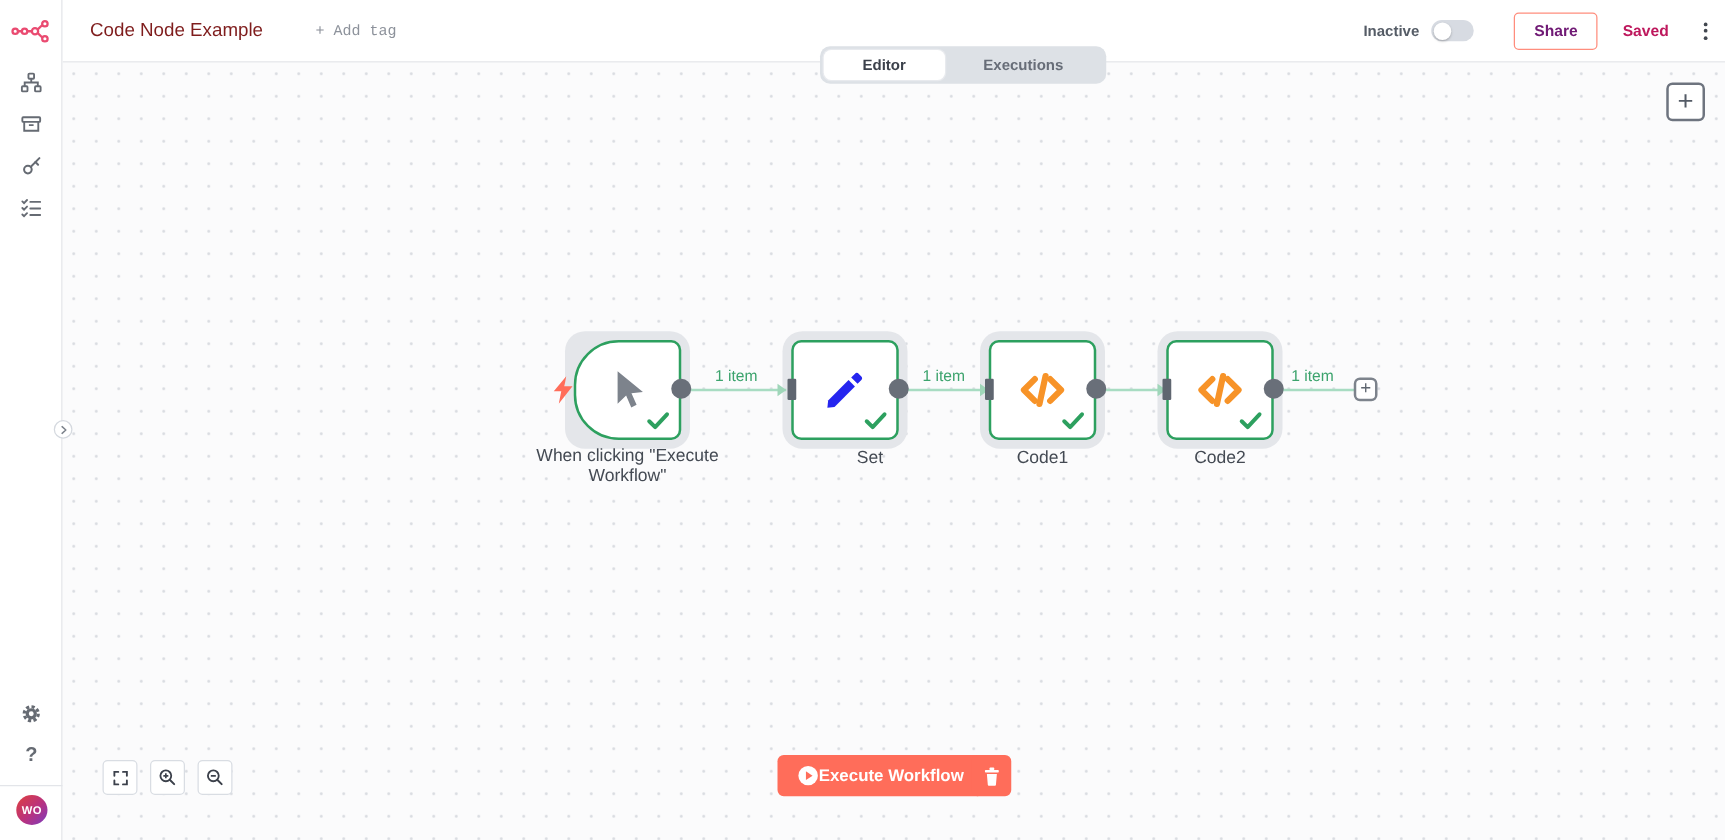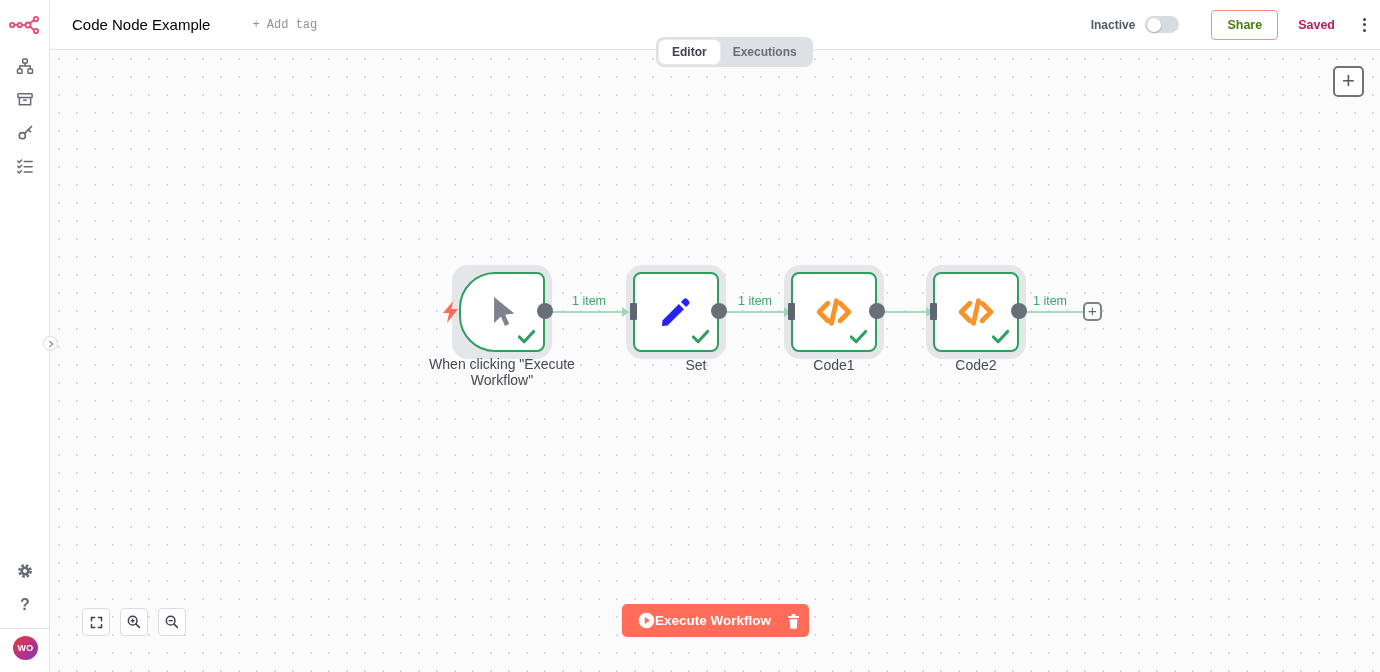--- a/index.html
+++ b/index.html
@@ -8,34 +8,34 @@
 
   
   #sidebar { position:absolute; left:0; top:0; width:50px; height:672px; background:#fff; border-right:1px solid #e3e5e9; z-index:20; }
   .side-icon { position:absolute; left:0; width:50px; height:28px; display:flex; align-items:center; justify-content:center; cursor:pointer; color:#666b73; }
   .side-divider { position:absolute; left:0; top:628px; width:50px; height:1px; background:#e3e5e9; }
   #avatar { position:absolute; left:13px; top:636px; width:25px; height:24px; border-radius:50%; background:linear-gradient(135deg,#e0403c 0%, #b83280 55%, #7a3cc0 100%); color:#fff; font-size:9px; font-weight:700; display:flex; align-items:center; justify-content:center; letter-spacing:.3px; }
   #collapse-btn { position:absolute; left:43px; top:336px; width:15px; height:15px; border-radius:50%; background:#fff; border:1px solid #d5d9df; z-index:25; display:flex; align-items:center; justify-content:center; cursor:pointer; }
 
   
   #header { position:absolute; left:50px; top:0; width:1330px; height:50px; background:#fff; border-bottom:1px solid #e3e5e9; z-index:10; display:flex; align-items:center; }
-  #wf-title { margin-left:22px; font-size:15px; color:#000000; font-weight:500; }
+  #wf-title { margin-left:22px; font-size:15px; color:#7f1d1d; font-weight:500; }
   #add-tag { margin-left:42px; font-size:12px; color:#8d929b; cursor:pointer;font-family:Liberation Mono, monospace; }
   #header-right { margin-left:auto; display:flex; align-items:center; padding-right:7px; }
   #activation-label { font-size:12px; font-weight:600; color:#555c66; margin-right:10px; }
   #activation-toggle { width:34px; height:17px; border-radius:9px; background:#d7dbe2; position:relative; cursor:pointer; }
   #activation-toggle .knob { position:absolute; left:2px; top:1.5px; width:14px; height:14px; border-radius:50%; background:#fff; box-shadow:0 1px 2px rgba(0,0,0,.25); }
-  #share-btn { margin-left:32px; border:1px solid #ff8d7d; color:#4d7c0f; background:#fff; font-size:12.5px; font-weight:600; border-radius:4px; padding:7px 15px; cursor:pointer; font-family:inherit; }
+  #share-btn { margin-left:32px; border:1px solid #ff8d7d; color:#701a75; background:#fff; font-size:12.5px; font-weight:600; border-radius:4px; padding:7px 15px; cursor:pointer; font-family:inherit; }
   #saved-label { margin-left:20px; font-size:12.5px; font-weight:600; color:#be185d; }
   #kebab { margin-left:20px; width:18px; height:20px; display:flex; flex-direction:column; align-items:center; justify-content:center; gap:2.5px; cursor:pointer; }
   #kebab span { width:3px; height:3px; border-radius:50%; background:#41464f; }
 
   
   #tabbar { position:absolute; left:656px; top:37px; z-index:30; background:#dde1e6; border-radius:8px; padding:3px; display:flex; }
-  .tab { font-size:12px; font-weight:600; padding:5px 13px; border-radius:6px; cursor:pointer; }
+  .tab { font-size:12px; font-weight:600; padding:5px 31px; border-radius:6px; cursor:pointer; }
   .tab.active { background:#fff; color:#3c414b; box-shadow:0 0 0 1px #e8eaee; }
   .tab.inactive { color:#676d78; }
 
   
   #canvas { position:absolute; left:50px; top:50px; width:1330px; height:622px; background-color:#fbfbfc; background-image:radial-gradient(#d9dce1 1px, transparent 1.2px); background-size:18px 18px; z-index:1; }
 
   #canvas-add-btn { position:absolute; left:1283px; top:16px; width:31px; height:31px; background:#fff; border:2px solid #6e747f; border-radius:5px; color:#545b66; font-size:22px; line-height:26px; text-align:center; cursor:pointer; }
 
   
   .node-halo { position:absolute; width:100px; height:94px; background:#e4e6ea; border-radius:16px; }

